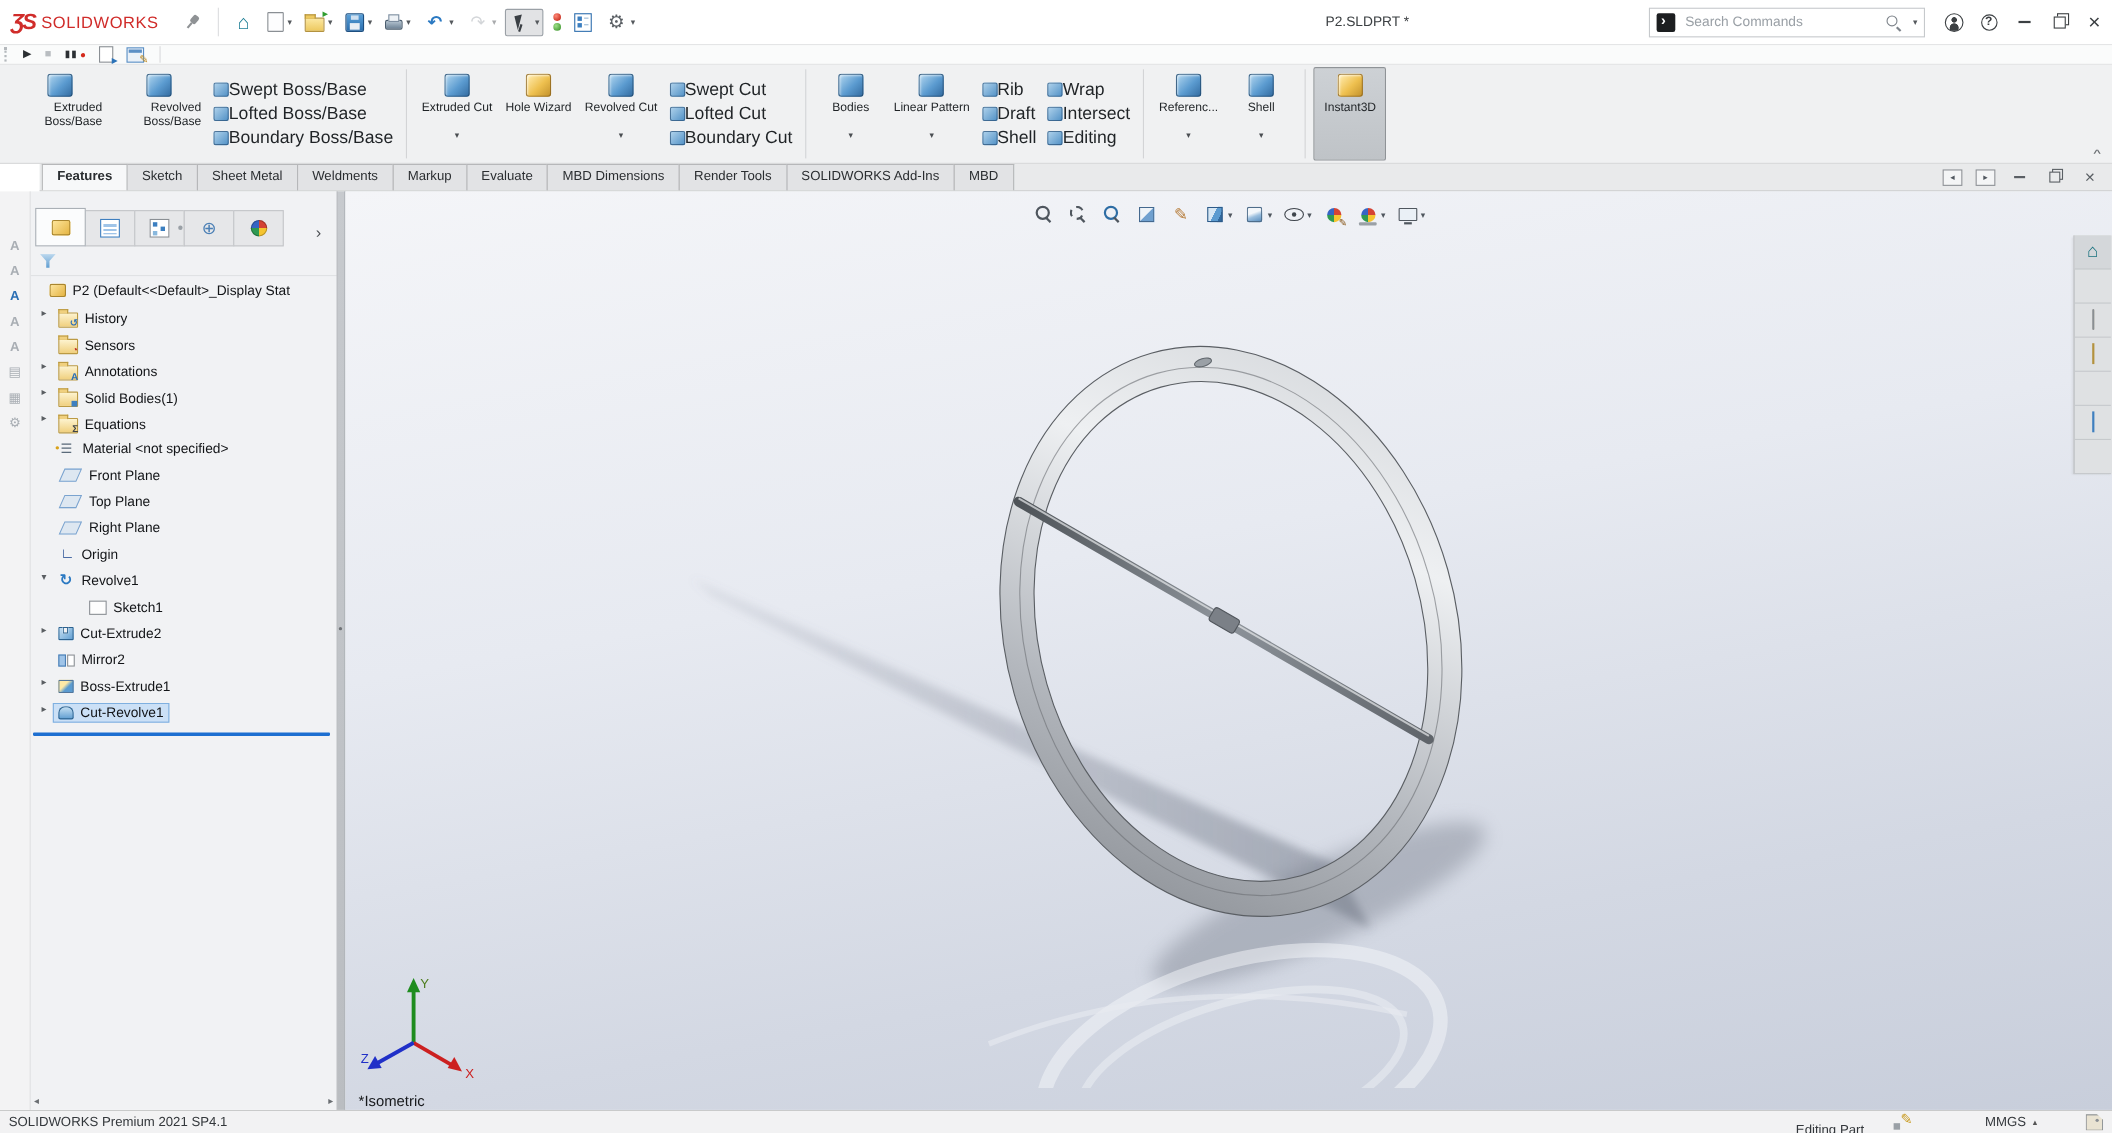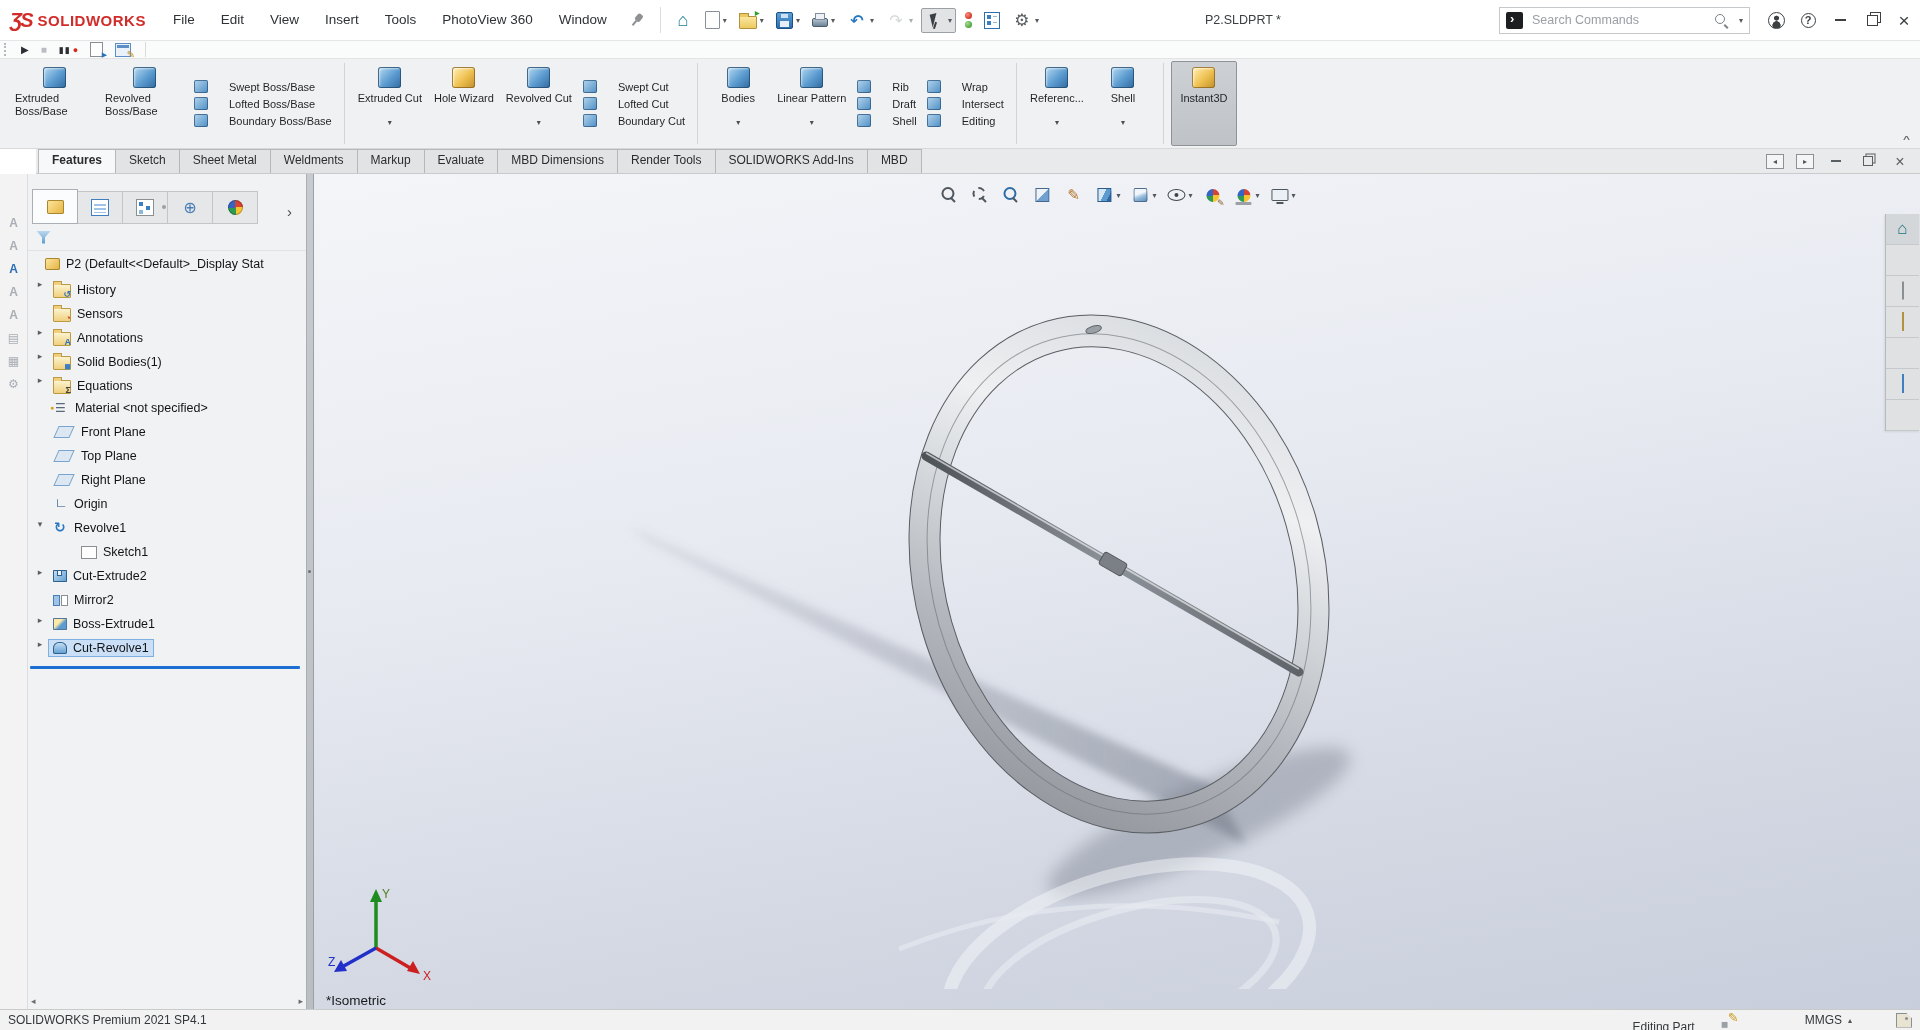--- a/index.html
+++ b/index.html
@@ -4,21 +4,21 @@
 <style>
   html,body{margin:0;padding:0;width:1920px;height:1030px;overflow:hidden;
     font-family:"Liberation Sans","DejaVu Sans",sans-serif;background:#fff;
     -webkit-font-smoothing:antialiased;}
   .app{width:1920px;height:1030px;display:flex;flex-direction:column;}
 
   
   .titlebar{height:40px;background:#fff;border-bottom:1px solid #e4e5e6;display:flex;align-items:center;position:relative;flex:none;}
   .logo{display:flex;align-items:center;gap:6px;padding:0 14px 0 10px;}
   .logo-mark{font-style:italic;font-weight:bold;color:#d02c2a;font-size:20px;letter-spacing:-2px;}
-  .logo-text{color:#d02c2a;font-size:15px;font-weight:bold;letter-spacing:.5px;}
+  .logo-text{color:#d02c2a;font-size:15px;font-weight:normal;letter-spacing:.5px;}
   .menu-item{padding:0 13px;font-size:13.5px;color:#2e3236;line-height:40px;}
   .pin{width:14px;height:14px;position:relative;margin:0 10px;transform:rotate(40deg);opacity:.75;}
   .pin::before{content:"";position:absolute;left:4px;top:0;width:6px;height:8px;background:#6a6e72;border-radius:2px;}
   .pin::after{content:"";position:absolute;left:6.3px;top:8px;width:1.6px;height:6px;background:#6a6e72;}
   .vsep{width:1px;height:26px;background:#dcdddf;margin:0 6px;}
   .qat{display:flex;align-items:center;}
   .qat-btn{display:inline-flex;align-items:center;padding:2px 3px;margin:0 2px;border:1px solid transparent;border-radius:2px;}
   .qat-btn.pressed{background:#e2e3e5;border-color:#9aa0a6;}
   .qat-btn.dis{opacity:.5;}
   .drop{font-size:8px;color:#55595d;margin-left:3px;}
@@ -83,24 +83,24 @@
   .ribbon{height:89px;background:#f0f1f2;border-bottom:1px solid #d8d9da;display:flex;align-items:stretch;position:relative;flex:none;padding-left:2px;}
   .rgroup{display:flex;align-items:center;padding:2px 7px;}
   .rsep{width:1px;background:#d3d4d6;margin:4px 0;}
   .rlarge{display:flex;flex-direction:column;align-items:center;padding:5px 5px 1px;min-width:54px;max-width:78px;border:1px solid transparent;border-radius:2px;align-self:stretch;}
   .rlarge.pressed{background:linear-gradient(#cdd1d5,#bfc3c7);border-color:#8f9397;}
   .rchip{width:23px;height:21px;border-radius:3px;flex:none;margin-bottom:4px;
     background:linear-gradient(135deg,#a8d0ec 10%,#5b9bd0 55%,#31699e 100%);
     box-shadow:inset 0 0 0 1px rgba(34,74,110,.8),inset 2px 2px 2px rgba(255,255,255,.5);}
   .rchip.gold{background:linear-gradient(135deg,#ffe9a8 10%,#eec04f 55%,#c08f2a 100%);
     box-shadow:inset 0 0 0 1px rgba(140,100,30,.8),inset 2px 2px 2px rgba(255,255,255,.6);}
-  .rlabel{font-size:11px;line-height:13px;text-align:left;color:#1f2326;max-width:84px;min-height:26px;}
+  .rlabel{font-size:11px;line-height:13px;text-align:right;color:#1f2326;max-width:84px;min-height:26px;}
   .rarr{font-size:8px;color:#4a4e52;margin-top:0;}
   .rstack{display:flex;flex-direction:column;justify-content:center;gap:4px;padding:0 5px;}
-  .rsmall{display:flex;align-items:center;gap:21px;font-size:11px;color:#1f2326;white-space:nowrap;}
+  .rsmall{display:flex;align-items:center;gap:0;font-size:16px;color:#1f2326;white-space:nowrap;}
   .schip{width:14px;height:13px;border-radius:2px;flex:none;background:linear-gradient(135deg,#b5d6ee,#4d8ec4);box-shadow:inset 0 0 0 1px rgba(40,80,120,.7);}
   .ribbon-collapse{position:absolute;right:10px;bottom:2px;color:#6a6e72;font-size:12px;font-weight:bold;transform:scaleY(.7);}
 
   
   .ctabs{height:24px;background:#e9eaeb;display:flex;align-items:stretch;flex:none;border-bottom:1px solid #c9cacc;padding-left:2px;margin-left:36px;}
   .ctab{padding:3px 13px 0;font-size:12px;color:#2a2d30;background:#e2e3e5;border:1px solid #b6b7b9;border-bottom:none;margin-right:-1px;white-space:nowrap;}
   .ctab.active{background:#f7f8f9;font-weight:bold;position:relative;z-index:2;}
   .trc{margin-left:auto;display:flex;align-items:center;gap:12px;padding-right:10px;}
   .pane-ic{width:16px;height:13px;border:1px solid #8d9196;background:#f4f5f6;display:flex;align-items:center;justify-content:center;font-size:8px;color:#4f565e;}
   .pane-left::before{content:"◂";}
@@ -231,29 +231,20 @@
 </head>
 <body>
 
 <div class="app">
 
   <div class="titlebar">
     <div class="logo">
       <span class="logo-mark">ƷS</span>
       <span class="logo-text">SOLIDWORKS</span>
     </div>
-    <nav id="menubar" style="display:flex;">
-        <span class="menu-item">File</span>
-        <span class="menu-item">Edit</span>
-        <span class="menu-item">View</span>
-        <span class="menu-item">Insert</span>
-        <span class="menu-item">Tools</span>
-        <span class="menu-item">PhotoView 360</span>
-        <span class="menu-item">Window</span>
-      </nav>
     <span class="pin"></span>
     <span class="vsep"></span>
     <div id="qat" class="qat">
         <span class="qat-btn">
           <span class="qicon ic-home"></span>
         </span>
         <span class="qat-btn">
           <span class="qicon ic-newdoc"></span>
           <span class="drop">▾</span>
         </span>

